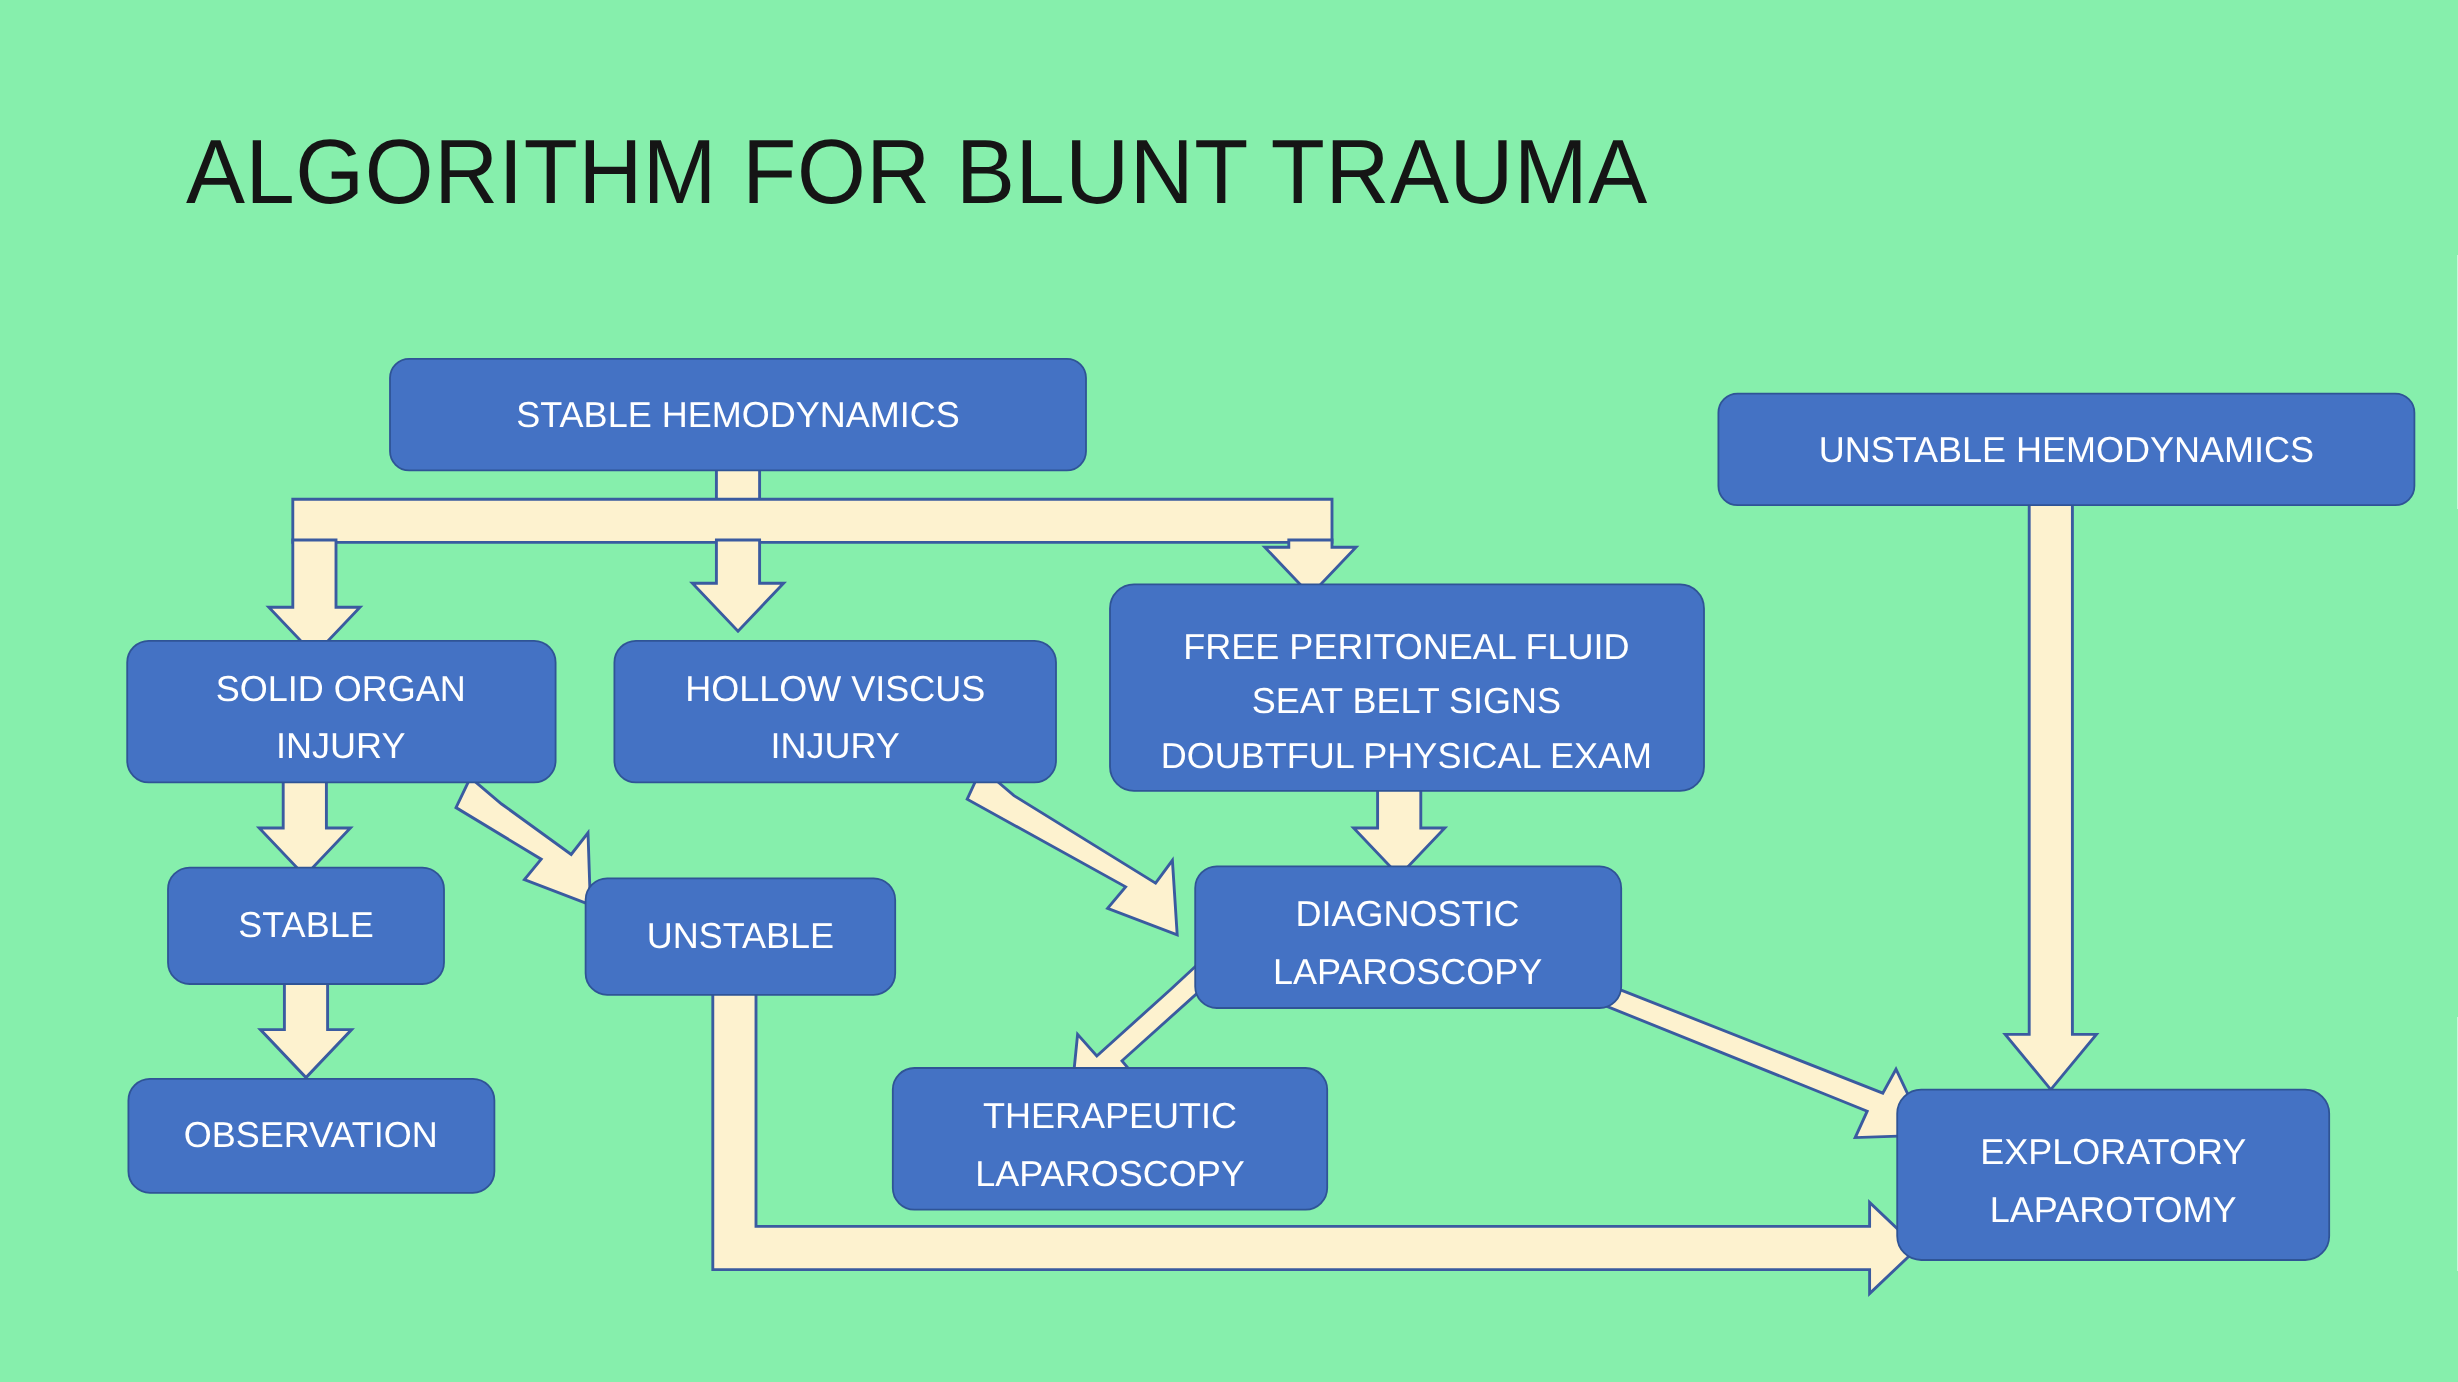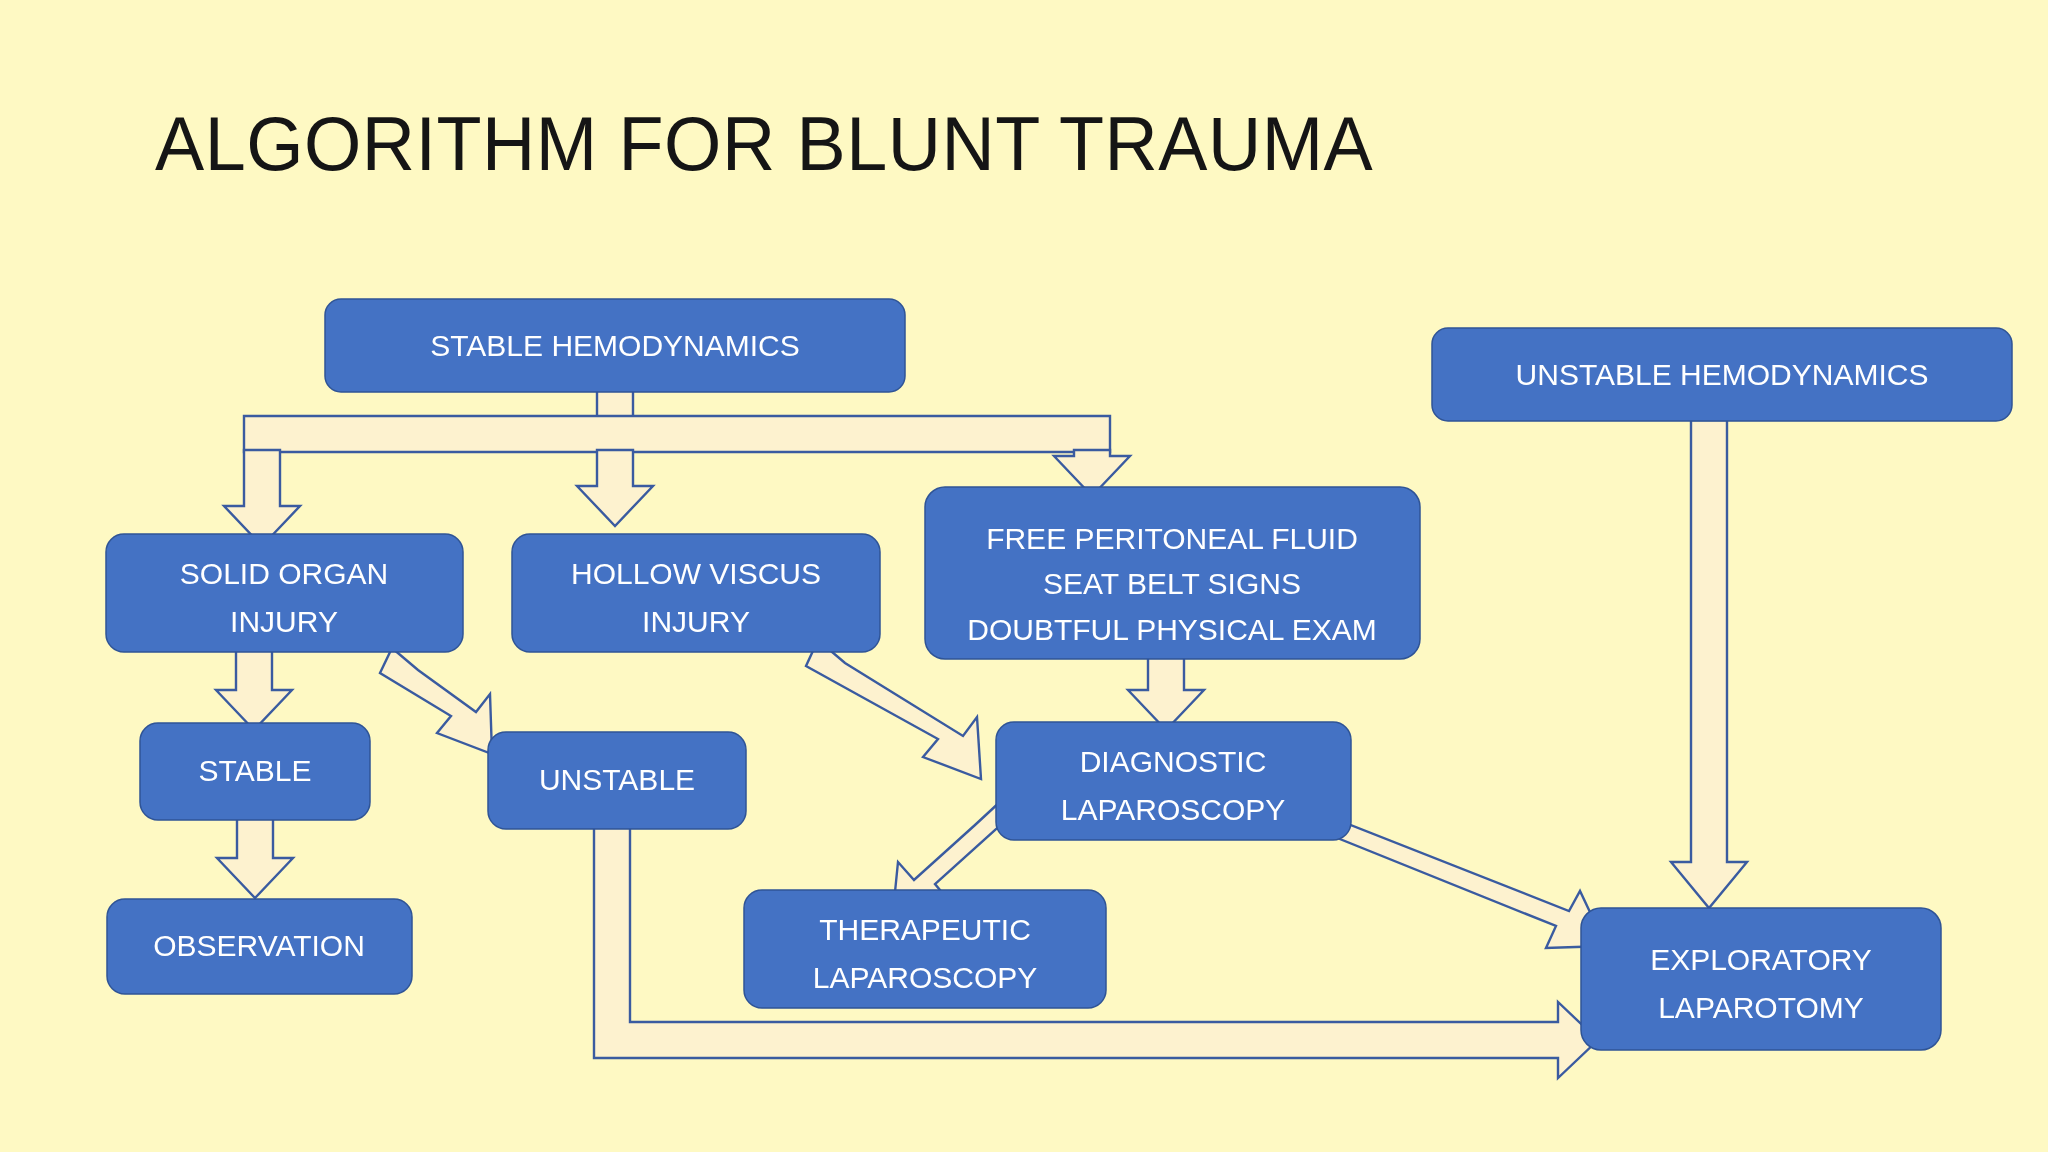--- a/index.html
+++ b/index.html
@@ -10,21 +10,21 @@
   body {
     width: 2048px;
     height: 1152px;
     overflow: hidden;
     font-family: "Liberation Sans", sans-serif;
     position: relative;
   }
   #slide {
     position: absolute;
     inset: 0;
-    background: #fef9c3;
+    background: #86efac;
     text-decoration: underline;
   }
   #page-title {
     position: absolute;
     left: 155px;
     top: 104px;
     font-size: 76px;
     line-height: 1.05;
     letter-spacing: 0.5px;
     color: #151515;

